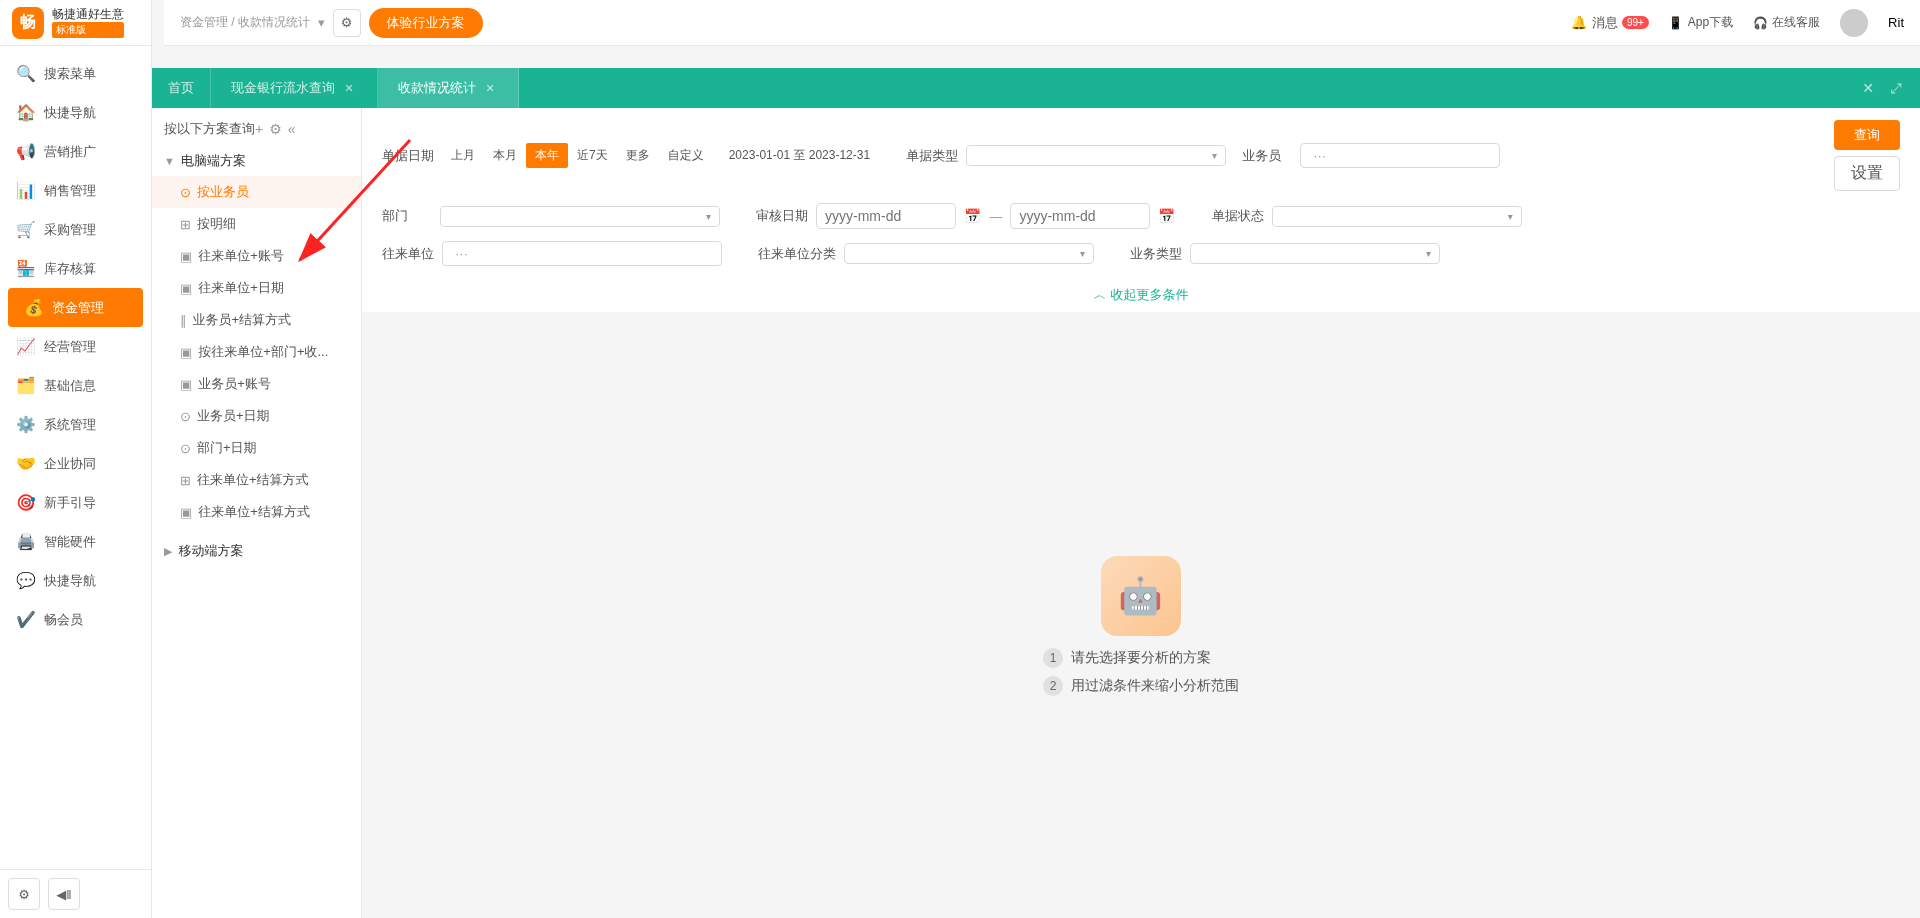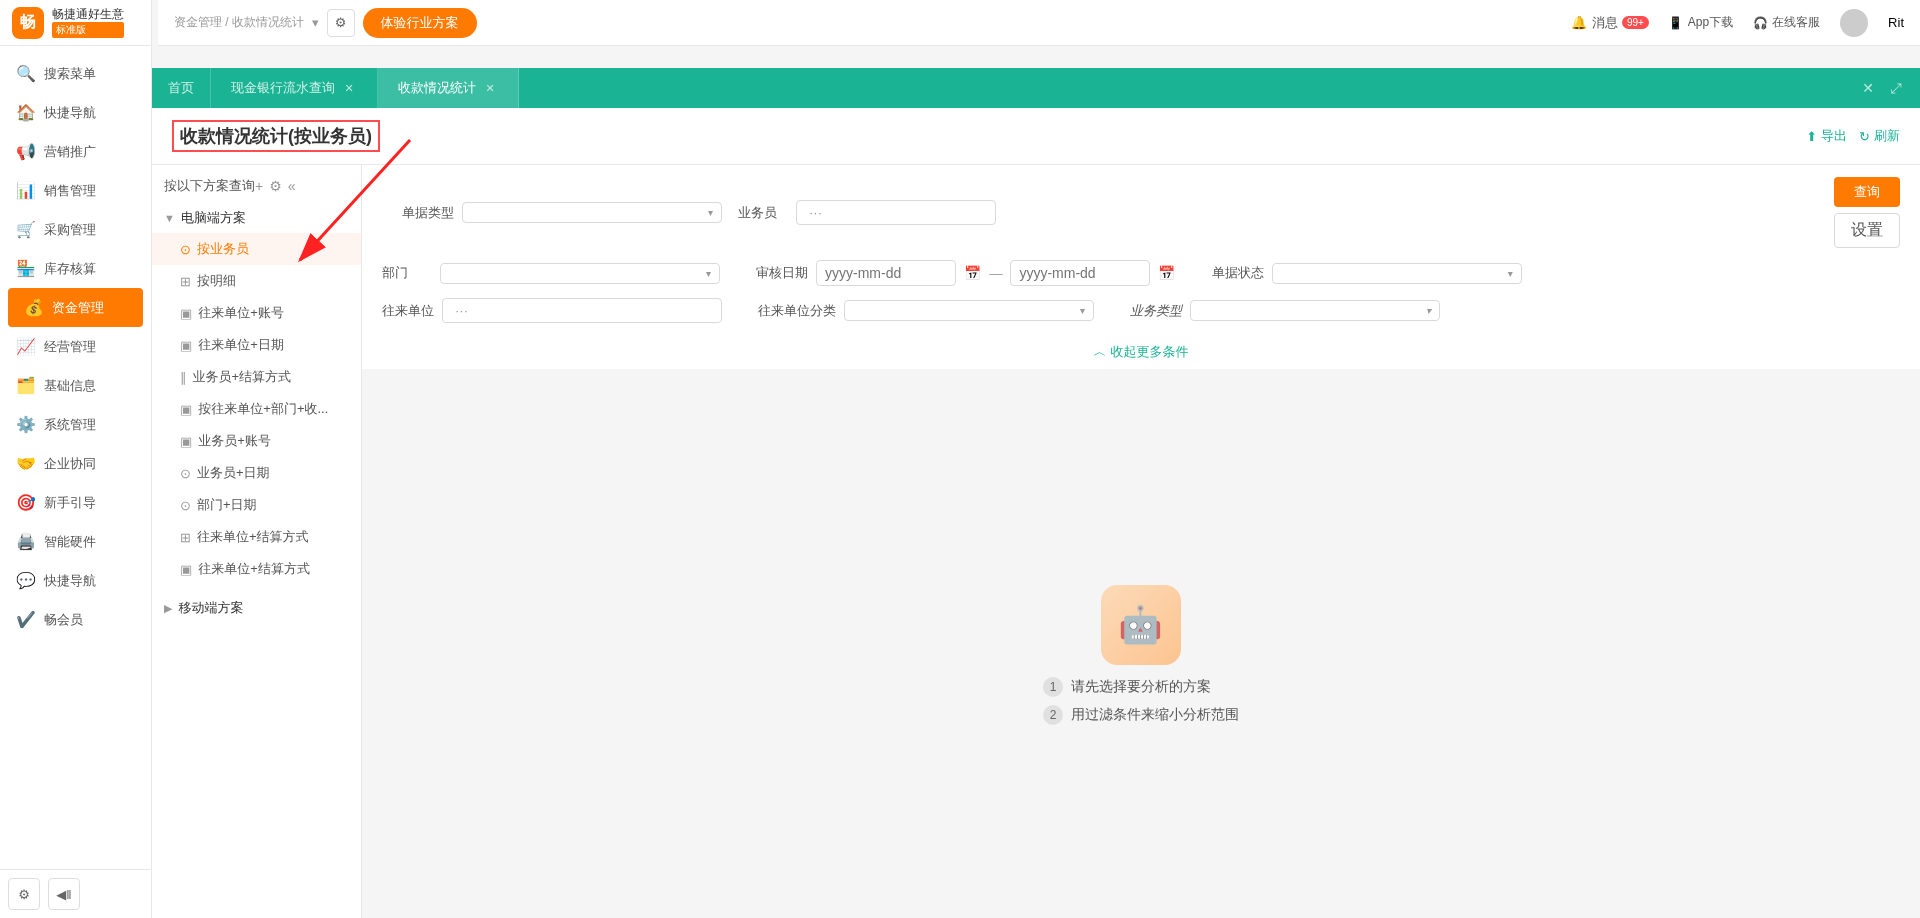--- a/index.html
+++ b/index.html
@@ -490,21 +490,21 @@
       <span class="sidebar-icon">✔️</span>
       <span>畅会员</span>
     </div>
   </div>
   <div class="sidebar-bottom">
     <div class="sidebar-bottom-btn">⚙</div>
     <div class="sidebar-bottom-btn">◀‖</div>
   </div>
 </div>
 
-<div class="top-bar" style="left:158px;">
+<div class="top-bar" style="left:164px;">
   <div class="top-bar-left">
     <span class="top-bar-breadcrumb">资金管理 / 收款情况统计</span>
     <span class="top-bar-dropdown">▾</span>
     <div class="top-bar-gear">⚙</div>
     <button class="trial-btn">体验行业方案</button>
   </div>
   <div class="top-bar-right">
     <div class="notification-area">
       <span>🔔</span>
       <span>消息</span>
@@ -537,33 +537,20 @@
       <span>收款情况统计</span>
       <span class="tab-close">✕</span>
     </div>
     <div class="tab-spacer"></div>
     <div class="tab-actions">
       <div class="tab-action-btn">✕</div>
       <div class="tab-action-btn">⤢</div>
     </div>
   </div>
 
-  <div class="page-header">
-    <span class="page-title highlight-box">收款情况统计(按业务员)</span>
-    <div class="page-actions">
-      <div class="action-btn">
-        <span>⬆</span>
-        <span>导出</span>
-      </div>
-      <div class="action-btn">
-        <span>↻</span>
-        <span>刷新</span>
-      </div>
-    </div>
-  </div>
 
   <div class="content-area">
 
     <div class="scheme-panel">
       <div class="scheme-panel-header">
         <span class="scheme-panel-title">按以下方案查询</span>
         <div class="scheme-panel-actions">
           <span class="scheme-panel-action">+</span>
           <span class="scheme-panel-action">⚙</span>
           <span class="scheme-panel-action">«</span>
@@ -626,20 +613,32 @@
           <span class="scheme-group-icon">▶</span>
           <span>移动端方案</span>
         </div>
       </div>
     </div>
 
     <div class="filter-area">
       <div class="filter-form">
 
         <div class="filter-row">
+          <div class="filter-item">
+            <span class="filter-label">单据日期</span>
+            <div class="filter-date-tabs">
+              <span class="date-tab">上月</span>
+              <span class="date-tab">本月</span>
+              <span class="date-tab active">本年</span>
+              <span class="date-tab">近7天</span>
+              <span class="date-tab">更多</span>
+              <span class="date-tab">自定义</span>
+            </div>
+            <span class="date-range">2023-01-01 至 2023-12-31</span>
+          </div>
           <div class="filter-item" style="margin-left:20px;">
             <span class="filter-label">单据类型</span>
             <div class="filter-select wide">
               <span></span>
               <span class="arrow">▾</span>
             </div>
           </div>
           <div class="filter-item">
             <span class="filter-label">业务员</span>
             <div class="filter-select" style="min-width:200px;">
@@ -686,21 +685,21 @@
               <span class="filter-dots">···</span>
             </div>
           </div>
           <div class="filter-item" style="margin-left:20px;">
             <span class="filter-label">往来单位分类</span>
             <div class="filter-select" style="min-width:250px;">
               <span></span>
               <span class="arrow">▾</span>
             </div>
           </div>
-          <div class="filter-item" style="margin-left:20px;font-style:italic;">
+          <div class="filter-item" style="margin-left:20px;">
             <span class="filter-label">业务类型</span>
             <div class="filter-select" style="min-width:250px;">
               <span></span>
               <span class="arrow">▾</span>
             </div>
           </div>
         </div>
 
         <div class="filter-collapse">
           <span>︿</span>

